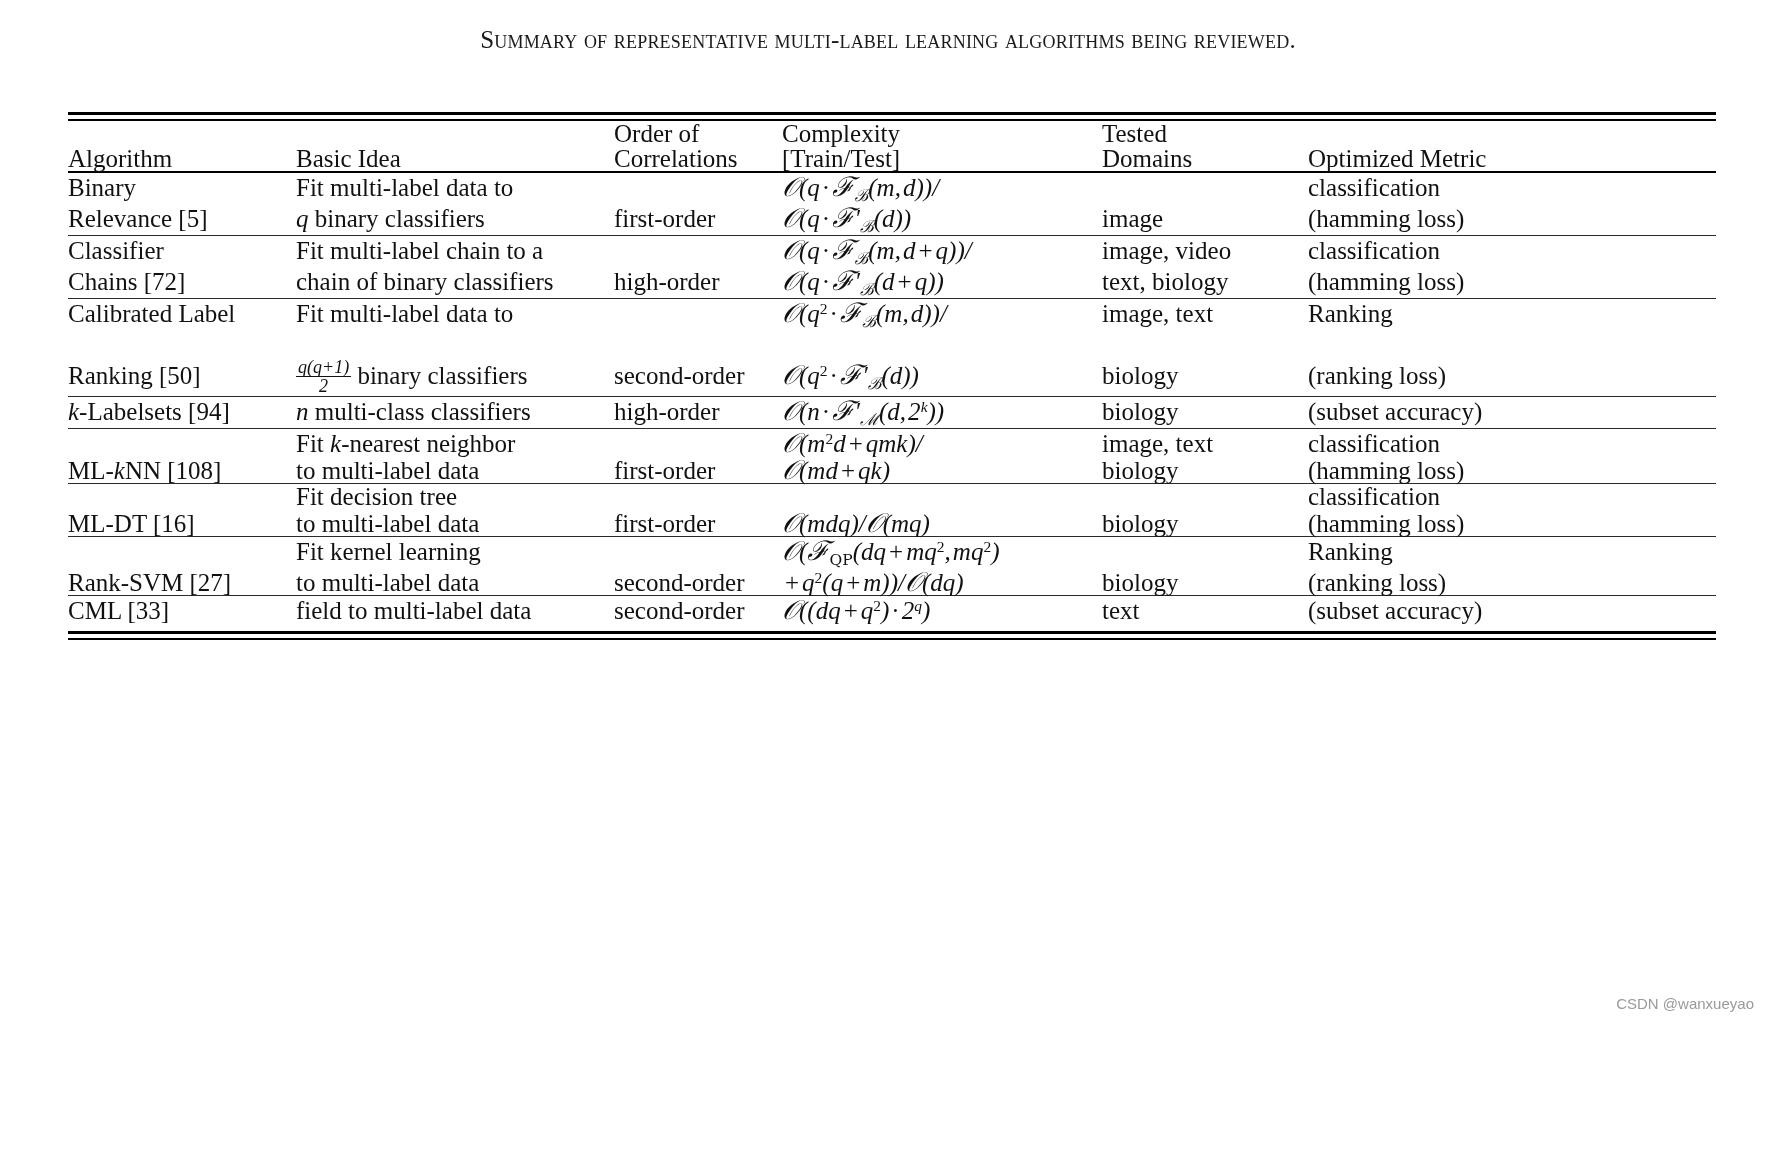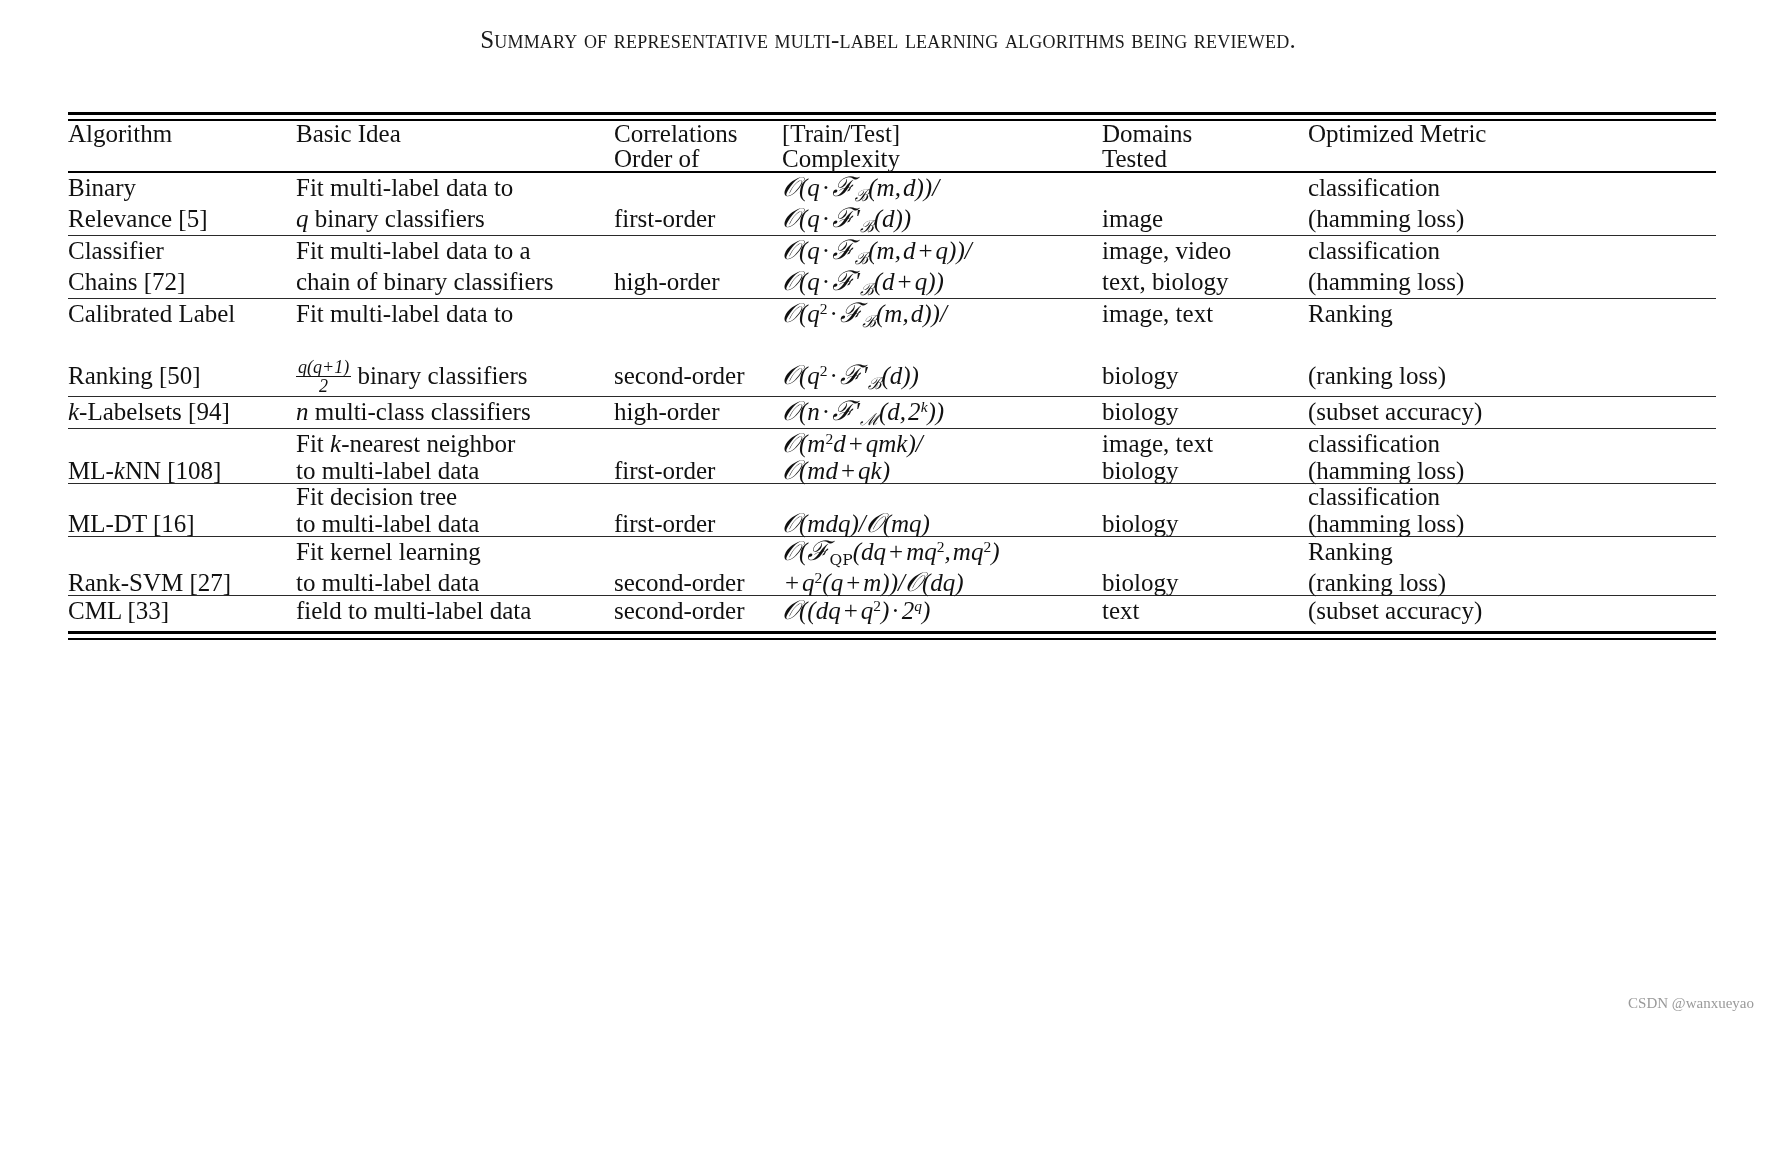--- a/index.html
+++ b/index.html
@@ -156,21 +156,21 @@
     display: block;
     border-top: 1.3px solid #111;
     padding: 0 2px;
   }
 
   
   .watermark {
     position: absolute;
     right: 22px;
     bottom: 8px;
-    font-family: Liberation Serif, serif;
+    font-family: Liberation Sans, sans-serif;
     font-size: 15px;
     color: #9a9a9a;
   }
 </style>
 </head>
 <body>
 
 <div class="page">
 
   <div class="caption">
@@ -186,37 +186,37 @@
         <col class="c-alg">
           <col class="c-idea">
           <col class="c-corr">
         <col class="c-cplx">
           <col class="c-dom">
           <col class="c-metric">
       </colgroup>
       <tbody>
 
         <tr>
+          <td class="cell hdr"></td>
+          <td class="cell hdr"></td>
+          <td class="cell hdr">Order of</td>
+          <td class="cell hdr">Complexity</td>
+          <td class="cell hdr">Tested</td>
+          <td class="cell hdr"></td>
+        </tr>
+
+        <tr>
           <td class="cell">Algorithm</td>
           <td class="cell">Basic Idea</td>
           <td class="cell">Correlations</td>
           <td class="cell">[Train/Test]</td>
           <td class="cell">Domains</td>
           <td class="cell">Optimized Metric</td>
         </tr>
 
-        <tr>
-          <td class="cell hdr"></td>
-          <td class="cell hdr"></td>
-          <td class="cell hdr">Order of</td>
-          <td class="cell hdr">Complexity</td>
-          <td class="cell hdr">Tested</td>
-          <td class="cell hdr"></td>
-        </tr>
-
         <tr class="rule-single">
           <td colspan="6"></td>
         </tr>
 
         <tr>
           <td class="cell">Binary</td>
           <td class="cell">Fit multi-label data to</td>
           <td class="cell"></td>
           <td class="cell">
             <span class="math"><span class="cal">𝒪</span>(<i>q</i><span class="opdot">·</span><span class="calF">ℱ</span><sub class="msub-cal">ℬ</sub>(<i>m</i>, <i>d</i>))/</span>
@@ -236,21 +236,21 @@
           <td class="cell">image</td>
           <td class="cell">(hamming loss)</td>
         </tr>
 
         <tr class="rule-thin">
             <td colspan="6"></td>
           </tr>
 
         <tr>
           <td class="cell">Classifier</td>
-          <td class="cell">Fit multi-label data to a</td>
+          <td class="cell">Fit multi-label chain to a</td>
           <td class="cell"></td>
           <td class="cell">
             <span class="math"><span class="cal">𝒪</span>(<i>q</i><span class="opdot">·</span><span class="calF">ℱ</span><sub class="msub-cal">ℬ</sub>(<i>m</i>, <i>d</i><span class="opplus">+</span><i>q</i>))/</span>
           </td>
           <td class="cell">image, video</td>
           <td class="cell">classification</td>
         </tr>
         <tr>
           <td class="cell">Chains [72]</td>
           <td class="cell">chain of binary classifiers</td>

